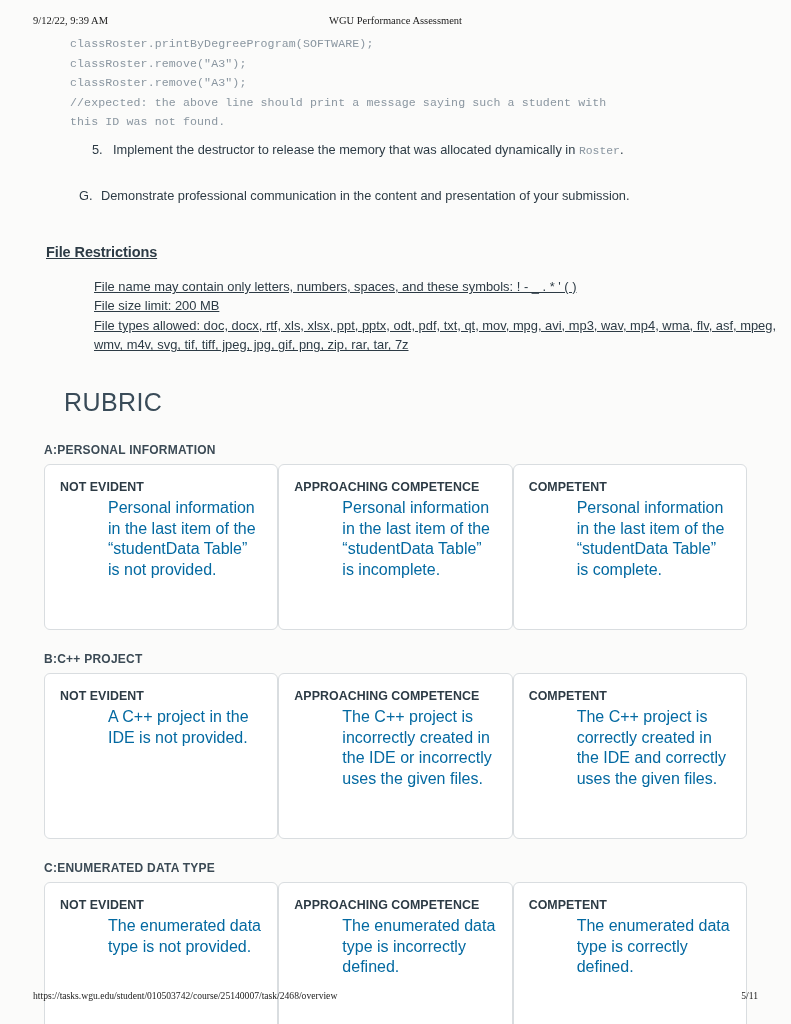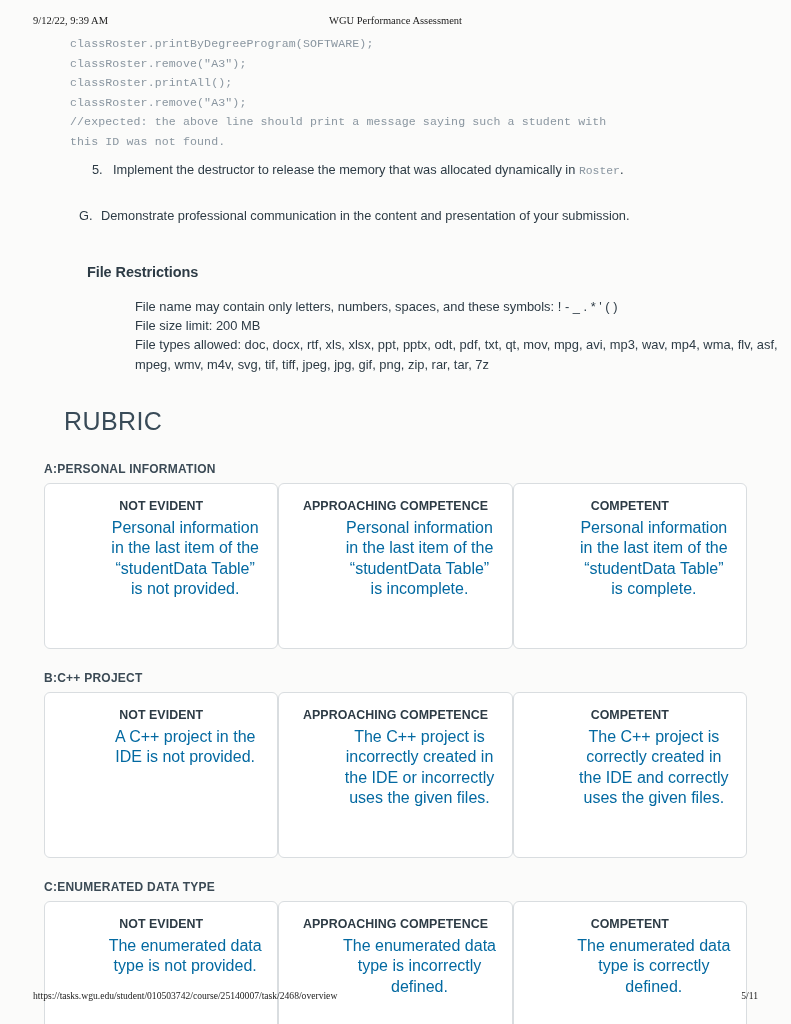--- a/index.html
+++ b/index.html
@@ -104,21 +104,22 @@
   }
   .alpha-item .marker {
     position: absolute;
     left: 79px;
     top: 0;
   }
 
   
   .file-restrictions {
     margin-top: 38px;
-    padding-left: 87px;
+    padding-left: 46px;
+    text-decoration: underline;
   }
   .fr-heading {
     font-size: 14.5px;
     font-weight: bold;
     color: #2d3b45;
     letter-spacing: -0.1px;
   }
   .fr-lines {
     margin-top: 17px;
     padding-left: 8px;
@@ -154,21 +155,20 @@
     font-weight: bold;
     letter-spacing: 0.25px;
     color: #3b4a55;
     margin-bottom: 7px;
     text-transform: uppercase;
   }
 
   .card-row {
     display: flex;
     gap: 0;
-    text-align: center;
   }
   .rubric-card {
     flex: 1 1 0;
     min-width: 0;
     background: #ffffff;
     border: 1px solid #d9dde0;
     border-radius: 6px;
     box-sizing: border-box;
     padding: 13px 15px 14px 15px;
     height: 166px;
@@ -221,21 +221,20 @@
   <div class="print-header">
     <span class="ph-date">9/12/22, 9:39 AM</span>
     <span class="ph-title">WGU Performance Assessment</span>
   </div>
 
   <div class="content">
 
     <div class="code-block">
       <div class="code-line">classRoster.printByDegreeProgram(SOFTWARE);</div>
       <div class="code-line">classRoster.remove("A3");</div>
-      <div class="code-line">classRoster.printAll();</div>
       <div class="code-line">classRoster.remove("A3");</div>
       <div class="code-line">//expected: the above line should print a message saying such a student with</div>
       <div class="code-line">this ID was not found.</div>
     </div>
 
     <div class="ol-item">
       <span class="marker">5.</span>
       <span>Implement the destructor to release the memory that was allocated dynamically in </span><code class="inline-code">Roster</code><span>.</span>
     </div>
 

